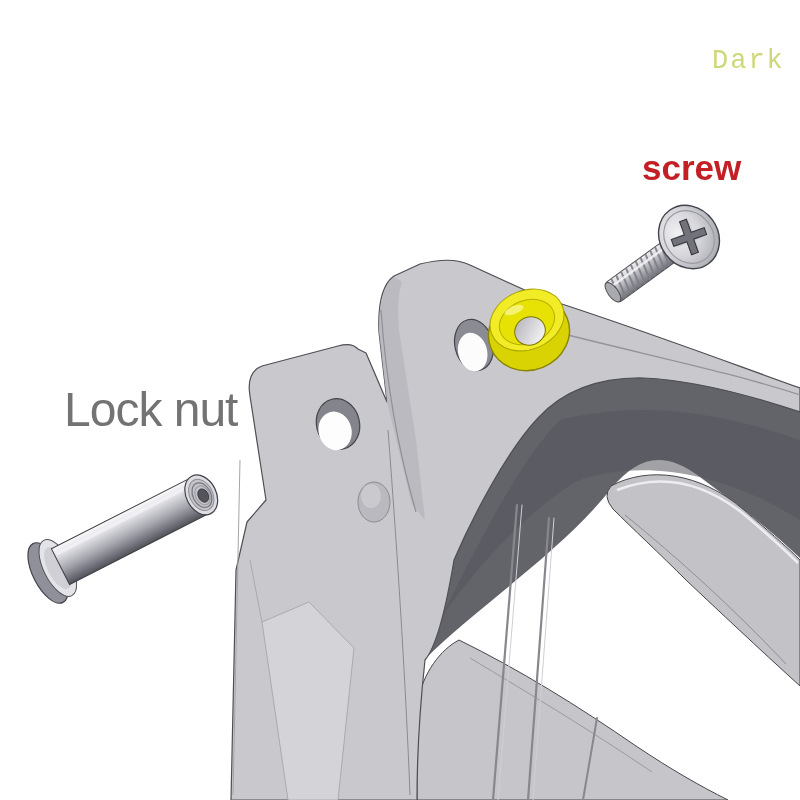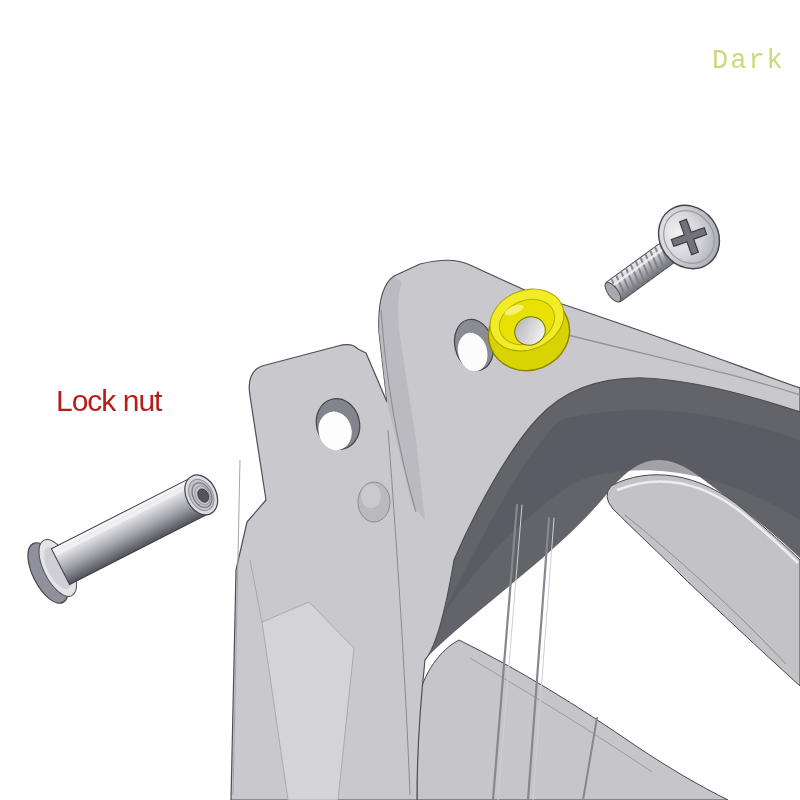--- a/index.html
+++ b/index.html
@@ -20,22 +20,22 @@
   }
   .lbl-screw{
     left:642px;top:150px;
     font-size:35px;font-weight:700;color:#c32026;
   }
   .lbl-shim{
     left:486px;top:217px;
     font-size:37px;font-weight:700;color:#c32026;
   }
   .lbl-locknut{
-    left:56px;top:386px;
-    font-size:30px;font-weight:400;letter-spacing:-1px;color:#b91c1c;
+    left:64px;top:386px;
+    font-size:48px;font-weight:400;letter-spacing:-1px;color:#737373;
   }
 </style>
 </head>
 <body>
 
 <div class="stage">
 
   <svg width="800" height="800" viewBox="0 0 800 800">
     <defs>
       <linearGradient id="shaftGrad" gradientUnits="userSpaceOnUse" x1="0" y1="-12" x2="0" y2="12">
@@ -160,17 +160,18 @@
       <ellipse cx="172" cy="0" rx="15" ry="21" fill="#dcdce2" stroke="#42424a" stroke-width="1.2"></ellipse>
       <ellipse cx="172" cy="0" rx="11.5" ry="16.5" fill="#c3c3c9" stroke="#8e8e96" stroke-width="1"></ellipse>
       <ellipse cx="172.5" cy="0.5" rx="9" ry="13" fill="none" stroke="#75757d" stroke-width="1.2"></ellipse>
       <ellipse cx="173" cy="1" rx="7" ry="10" fill="none" stroke="#9a9aa2" stroke-width="1"></ellipse>
       <ellipse cx="173.5" cy="1.5" rx="5" ry="7" fill="#54545c" stroke="#303038" stroke-width="0.8"></ellipse>
     </g>
   </svg>
 
   <div class="lbl lbl-watermark">Dark</div>
 
+  <div class="lbl lbl-screw">screw</div>
 
 
   <div class="lbl lbl-locknut">Lock nut</div>
 
 </div>
 
 </body></html>

